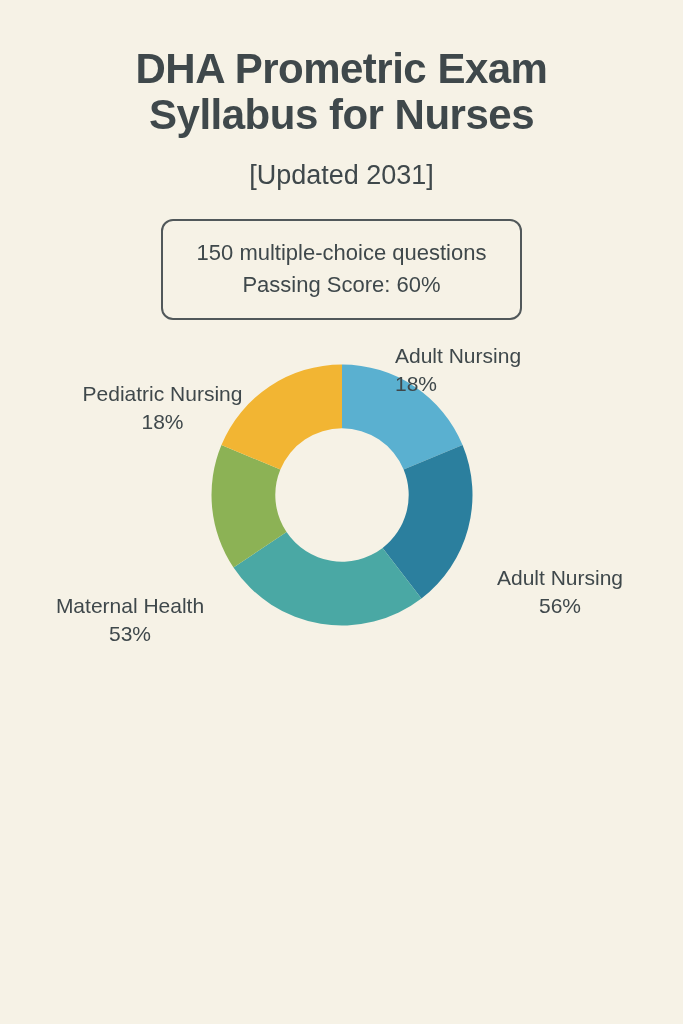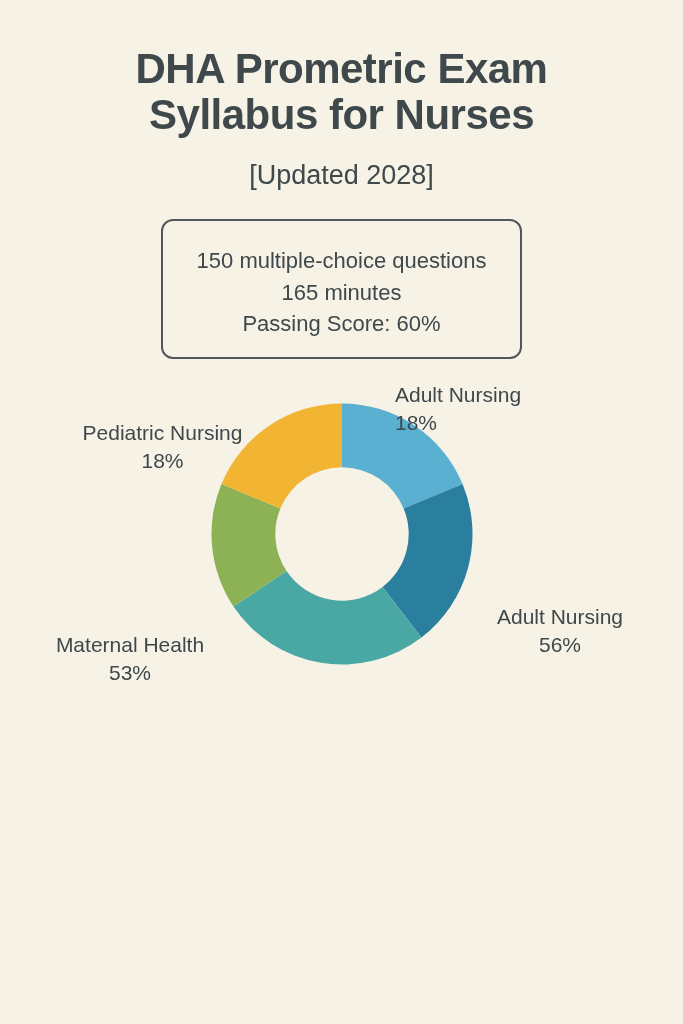--- a/index.html
+++ b/index.html
@@ -36,21 +36,21 @@
   .subtitle {
     margin-top: 22px;
     font-size: 27px;
     text-align: center;
     color: #3f484b;
   }
   .info-box {
     margin-top: 28px;
     border: 2px solid #51585a;
     border-radius: 12px;
-    padding: 24px 34px 18px 34px;
+    padding: 16px 34px 18px 34px;
     text-align: center;
     background: transparent;
   }
   .info-line {
     font-size: 22px;
     line-height: 1.42;
     color: #3f484b;
     white-space: nowrap;
   }
   .chart-area {
@@ -81,25 +81,24 @@
   .label.fund   { left: 160px; top: 370px; text-align: center; width: 290px; }
   .label.mat    { left: 10px;  top: 250px; text-align: center; width: 160px; }
   .label.ped    { left: 30px;  top: 18px;  text-align: center; width: 185px; margin-top: 20px; }
 </style>
 </head>
 <body>
 
 <div class="page">
 
   <div class="title">DHA Prometric Exam Syllabus for Nurses</div>
-  <div class="subtitle">[Updated 2028]</div>
+  <div class="subtitle">[Updated 2031]</div>
 
   <div class="info-box">
     <div class="info-line">150 multiple-choice questions</div>
-    <div class="info-line">165 minutes</div>
     <div class="info-line">Passing Score: 60%</div>
   </div>
 
   <div class="chart-area">
 
     <div class="donut-wrap">
       <svg viewBox="0 0 200 200" width="290" height="290" aria-hidden="true">
         <g id="donut-slices">
             <path d="M 100 10 A 90 90 0 0 1 183.1491579260158 65.55849108714192 L 142.49845849551917 82.39656211120587 A 46 46 0 0 0 100 54 Z" fill="#5ab0d0"></path>
             <path d="M 183.1491579260158 65.55849108714192 A 90 90 0 0 1 154.78852861078485 171.40180062621118 L 128.00302573440115 136.4942536533968 A 46 46 0 0 0 142.49845849551917 82.39656211120587 Z" fill="#2b7f9e"></path>

